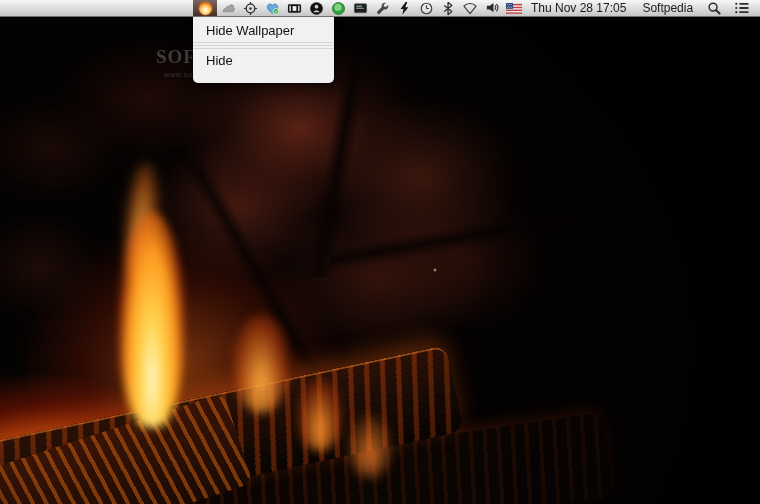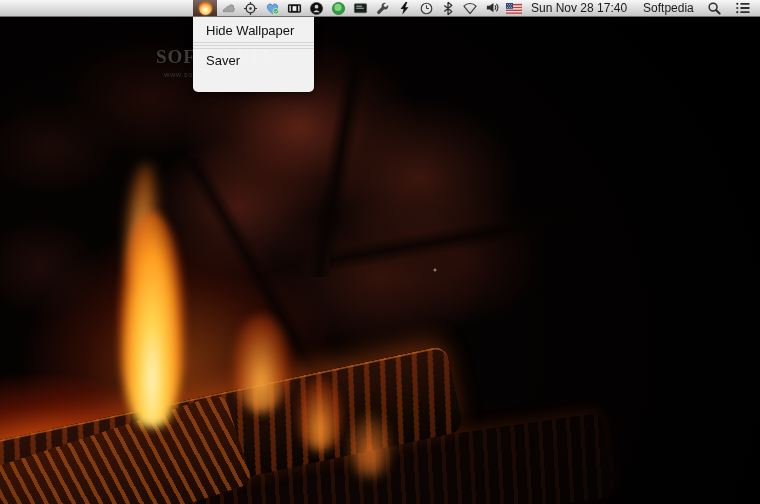--- a/index.html
+++ b/index.html
@@ -90,24 +90,24 @@
   .flame-glyph { width:13px; height:13px; border-radius:46% 46% 50% 50%;
     background: radial-gradient(circle at 50% 62%, #ffffff 0%, #ffe9a8 22%, #ffb84e 48%, #e06a1c 72%, #8e3110 100%);
     box-shadow:0 0 2px rgba(255,150,60,.8); }
   .mb-text { font-size:12px; color:#1a1a1a; flex:0 0 auto; }
   #clock-text { margin-left:6px; }
   #user-text { margin-left:16px; }
   #spotlight-wrap { margin-left:12px; width:18px; }
   #nclist-wrap { margin-left:9px; width:20px; margin-right:4px; }
 
   
-  #app-menu { position:absolute; left:193px; top:17px; width:121px; z-index:20;
+  #app-menu { position:absolute; left:193px; top:17px; width:141px; z-index:20;
     background:rgba(249,249,249,.97); border-radius:0 0 5px 5px;
     box-shadow:0 3px 9px rgba(0,0,0,.5), 0 0 0 1px rgba(0,0,0,.12);
-    padding:4px 0 22px; }
+    padding:4px 0 13px; }
   .menu-item { font-size:13px; color:#111; line-height:15px; padding:2px 10px 2px 13px; cursor:default; }
   .menu-sep { height:1px; background:#d5d5d5; margin:2px 0; }
 </style>
 </head>
 <body>
 
 <div id="screen">
 
   <div id="desktop">
     <div id="wallpaper">
@@ -222,21 +222,21 @@
           <circle cx="3.5" cy="1.5" r="0.45" fill="#fff"></circle>
           <circle cx="5.5" cy="1.5" r="0.45" fill="#fff"></circle>
           <circle cx="2.5" cy="3" r="0.45" fill="#fff"></circle>
           <circle cx="4.5" cy="3" r="0.45" fill="#fff"></circle>
           <circle cx="1.5" cy="4.5" r="0.45" fill="#fff"></circle>
           <circle cx="3.5" cy="4.5" r="0.45" fill="#fff"></circle>
           <circle cx="5.5" cy="4.5" r="0.45" fill="#fff"></circle>
         </svg>
     </span>
 
-    <span class="mb-text" id="clock-text">Sun Nov 28 17:40</span>
+    <span class="mb-text" id="clock-text">Thu Nov 28 17:05</span>
     <span class="mb-text" id="user-text">Softpedia</span>
 
     <span class="mi" id="spotlight-wrap">
       <svg width="15" height="15" viewBox="0 0 16 16" fill="none" stroke="#2e2e2e">
           <circle cx="6.5" cy="6.5" r="4.2" stroke-width="1.6"></circle>
           <path d="M9.6 9.6 L13.4 13.4" stroke-width="2.2" stroke-linecap="round"></path>
         </svg>
     </span>
     <span class="mi" id="nclist-wrap">
       <svg width="16" height="14" viewBox="0 0 16 14" fill="#2e2e2e">
@@ -248,16 +248,16 @@
           <rect x="5.2" y="10.3" width="9.5" height="1.8" rx="0.9"></rect>
         </svg>
     </span>
   </div>
 
   <div id="app-menu">
     <div class="menu-item">Hide Wallpaper</div>
     <div class="menu-sep"></div>
     <div class="menu-sep"></div>
     <div class="menu-sep"></div>
-    <div class="menu-item">Saver</div>
+    <div class="menu-item">Hide</div>
   </div>
 
 </div>
 
 </body></html>

